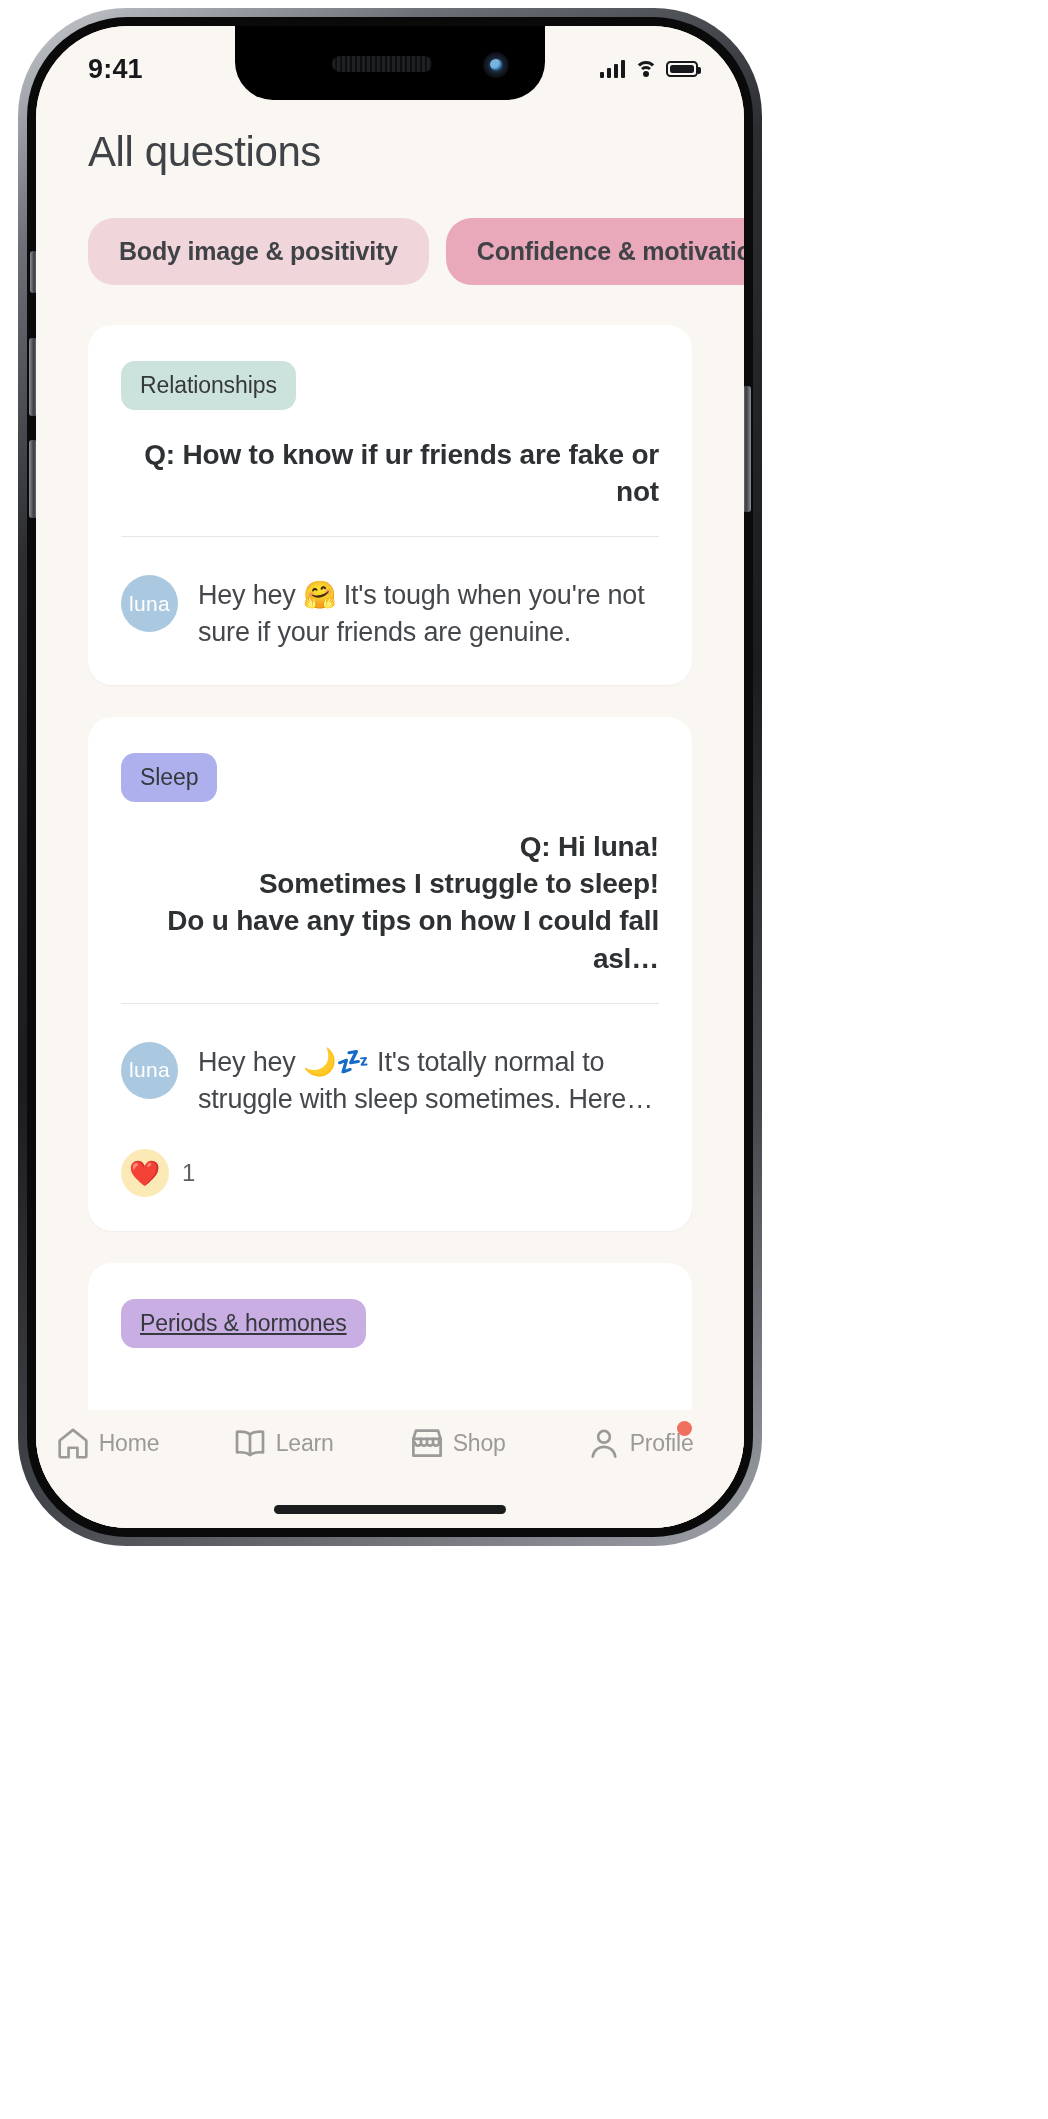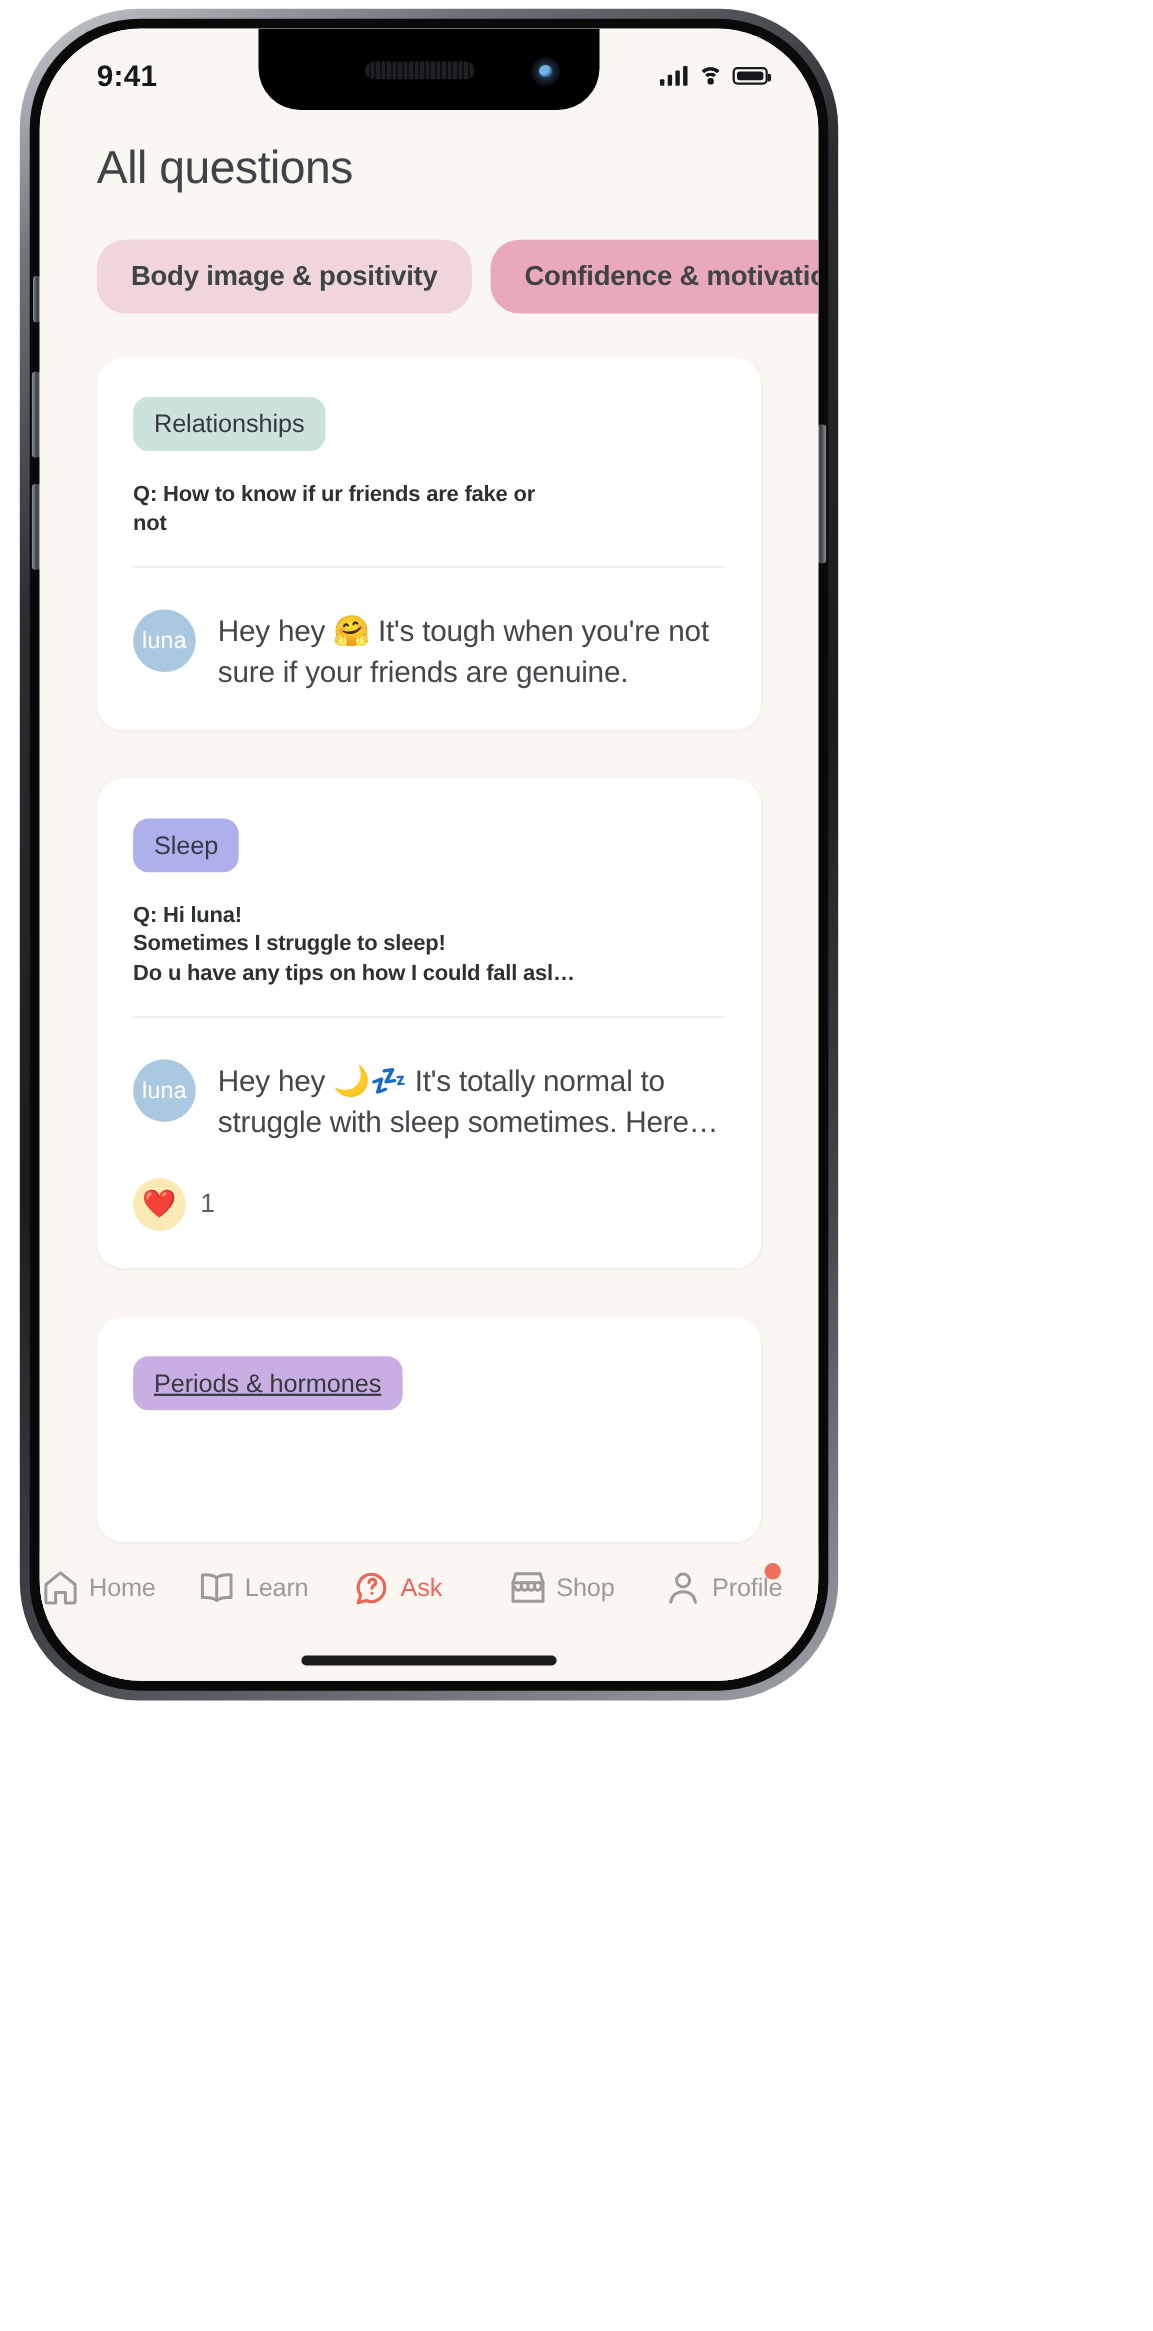--- a/index.html
+++ b/index.html
@@ -121,37 +121,37 @@
   }
   .chip {
     flex:0 0 auto;
     border-radius:26px;
     padding:19px 31px;
     font-size:25px; font-weight:700; color:#3f4246;
     letter-spacing:-.2px;
   }
 
   
-  .cards { margin-top:40px; padding:0 52px; display:flex; flex-direction:column; gap:44px; }
+  .cards { margin-top:40px; padding:0 52px; display:flex; flex-direction:column; gap:32px; }
   .card {
     background:#ffffff;
     border-radius:24px;
     padding:36px 33px 34px 33px;
     box-shadow:0 1px 2px rgba(40,30,25,.045);
   }
   .tag {
     display:inline-block;
     border-radius:14px;
     padding:11px 19px;
     font-size:23px; color:#35383c; letter-spacing:-.1px;
   }
   .q-text {
     margin-top:26px;
-    font-size:20px; font-weight:700; color:#2e3134;
-    line-height:1.33; letter-spacing:-.2px;
+    font-size:28px; font-weight:700; color:#2e3134;
+    line-height:1.33; letter-spacing:-.2px;text-align:right;
   }
   .q-text .ln { display:block; }
   .divider { height:1px; background:#e9e6e2; margin:26px 0 0 0; }
   .answer {
     display:flex; gap:20px; align-items:flex-start; margin-top:38px;
   }
   .avatar {
     flex:0 0 auto;
     width:57px; height:57px; border-radius:50%;
     background:#aac9e0;
@@ -271,28 +271,20 @@
             </div>
 
             <div class="tab">
               <svg class="ic" viewBox="0 0 24 24" fill="none" stroke="#9c9a98" stroke-width="1.7" stroke-linecap="round" stroke-linejoin="round">
                 <path d="M12 6.6C10.4 5.2 8 4.6 3.8 4.9v13c4.2-.3 6.6.3 8.2 1.7 1.6-1.4 4-2 8.2-1.7v-13C16 4.6 13.6 5.2 12 6.6z"></path>
                 <path d="M12 6.6v12.9"></path>
               </svg>
               <span class="lb">Learn</span>
             </div>
 
-            <div class="tab active">
-              <svg class="ic" viewBox="0 0 24 24" fill="none" stroke="#e8685a" stroke-width="1.8" stroke-linecap="round" stroke-linejoin="round">
-                <path d="M19.4 12.6a7.6 7.6 0 0 1-10.6 7l-4.6 1.3 1.4-4.4A7.6 7.6 0 1 1 19.4 12.6z"></path>
-                <path d="M10.4 9.2a1.9 1.9 0 1 1 2.6 1.8c-.6.3-.9.8-.9 1.5"></path>
-                <circle cx="12.1" cy="15.4" r=".9" fill="#e8685a" stroke="none"></circle>
-              </svg>
-              <span class="lb">Ask</span>
-            </div>
 
             <div class="tab">
               <svg class="ic" viewBox="0 0 24 24" fill="none" stroke="#9c9a98" stroke-width="1.7" stroke-linecap="round" stroke-linejoin="round">
                 <path d="M3.4 9.4h17.2V20H3.4z"></path>
                 <path d="M3.4 9.4 5 4.2h14l1.6 5.2"></path>
                 <path d="M8.2 9.4v2.4a1.9 1.9 0 0 1-3.8 0M12 9.4v2.4a1.9 1.9 0 0 1-3.8 0M15.8 9.4v2.4a1.9 1.9 0 0 1-3.8 0M19.6 9.4v2.4a1.9 1.9 0 0 1-3.8 0"></path>
               </svg>
               <span class="lb">Shop</span>
             </div>
 

